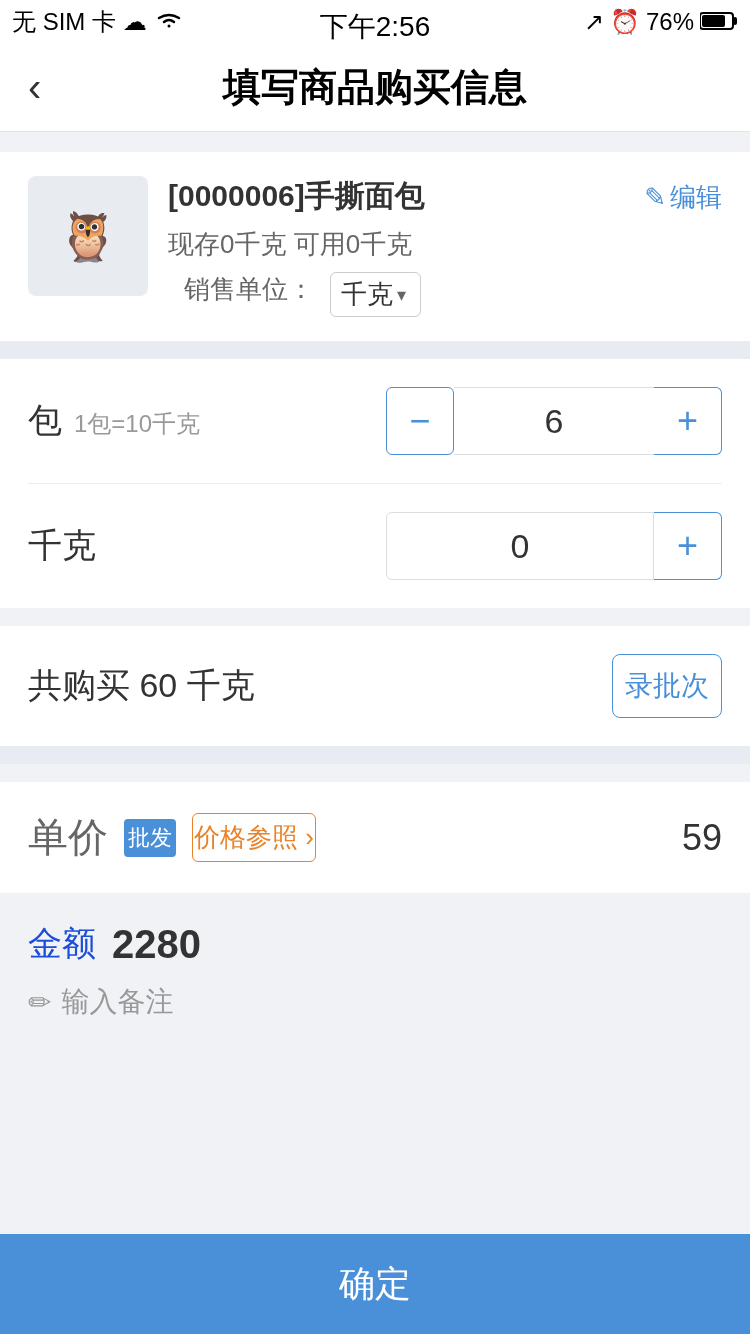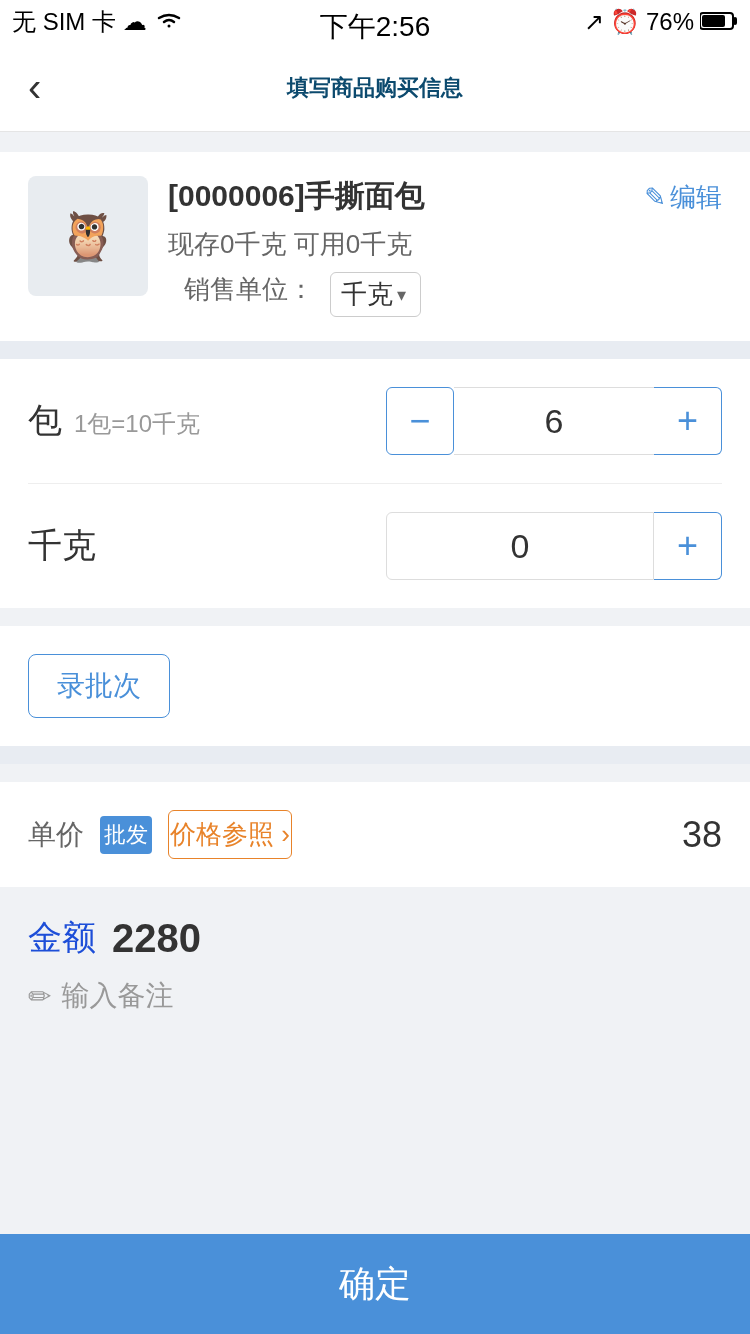--- a/index.html
+++ b/index.html
@@ -59,23 +59,23 @@
       position: relative;
     }
     .nav-back {
       position: absolute;
       left: 28px;
       font-size: 40px;
       color: #333;
       cursor: pointer;
     }
     .nav-title {
-      font-size: 22px;
+      font-size: 38px;
       font-weight: 600;
-      color: #0c4a6e;
+      color: #000000;
     }
 
     
     .product-card {
       background: #fff;
       margin-top: 20px;
       padding: 24px 28px;
       display: flex;
       align-items: flex-start;
       position: relative;
@@ -221,38 +221,38 @@
       align-items: center;
       justify-content: space-between;
     }
     .summary-text {
       font-size: 34px;
       color: #333;
     }
     .batch-btn {
       border: 1.5px solid #4a90d9;
       border-radius: 8px;
-      padding: 12px 28px;
+      padding: 12px 12px;
       font-size: 28px;
       color: #4a90d9;
       background: #fff;
       cursor: pointer;
     }
 
     
     .price-section {
       background: #fff;
       margin-top: 18px;
       padding: 28px;
       display: flex;
       align-items: center;
       gap: 16px;
     }
     .price-label {
-      font-size: 28px;
+      font-size: 40px;
       color: #666;
     }
     .price-tag-blue {
       background: #4a90d9;
       color: #fff;
       font-size: 22px;
       padding: 4px 4px;
       border-radius: 4px;
     }
     .price-ref-btn {
@@ -418,30 +418,31 @@
       <span class="label-main">千克</span>
     </div>
     <div class="input-controls">
       <input class="ctrl-input-right" type="text" value="0" style="">
       <button class="ctrl-btn" style="border-left:none;border-radius:0 6px 6px 0;">+</button>
     </div>
   </div>
 </div>
 
 <div class="summary-section">
+  <span class="summary-text">共购买 60 千克</span>
   <button class="batch-btn">录批次</button>
 </div>
 
 <div class="divider"></div>
 
 <div class="price-section">
   <span class="price-label">单价</span>
   <span class="price-tag-blue">批发</span>
   <div class="price-ref-btn">价格参照 ›</div>
-  <span class="price-value">38</span>
+  <span class="price-value">59</span>
 </div>
 
 <div class="amount-section">
   <div class="amount-row">
     <span class="amount-label">金额</span>
     <span class="amount-value">2280</span>
   </div>
   <div class="remark-row">
     <span class="remark-icon">✏</span>
     <span class="remark-text">输入备注</span>

